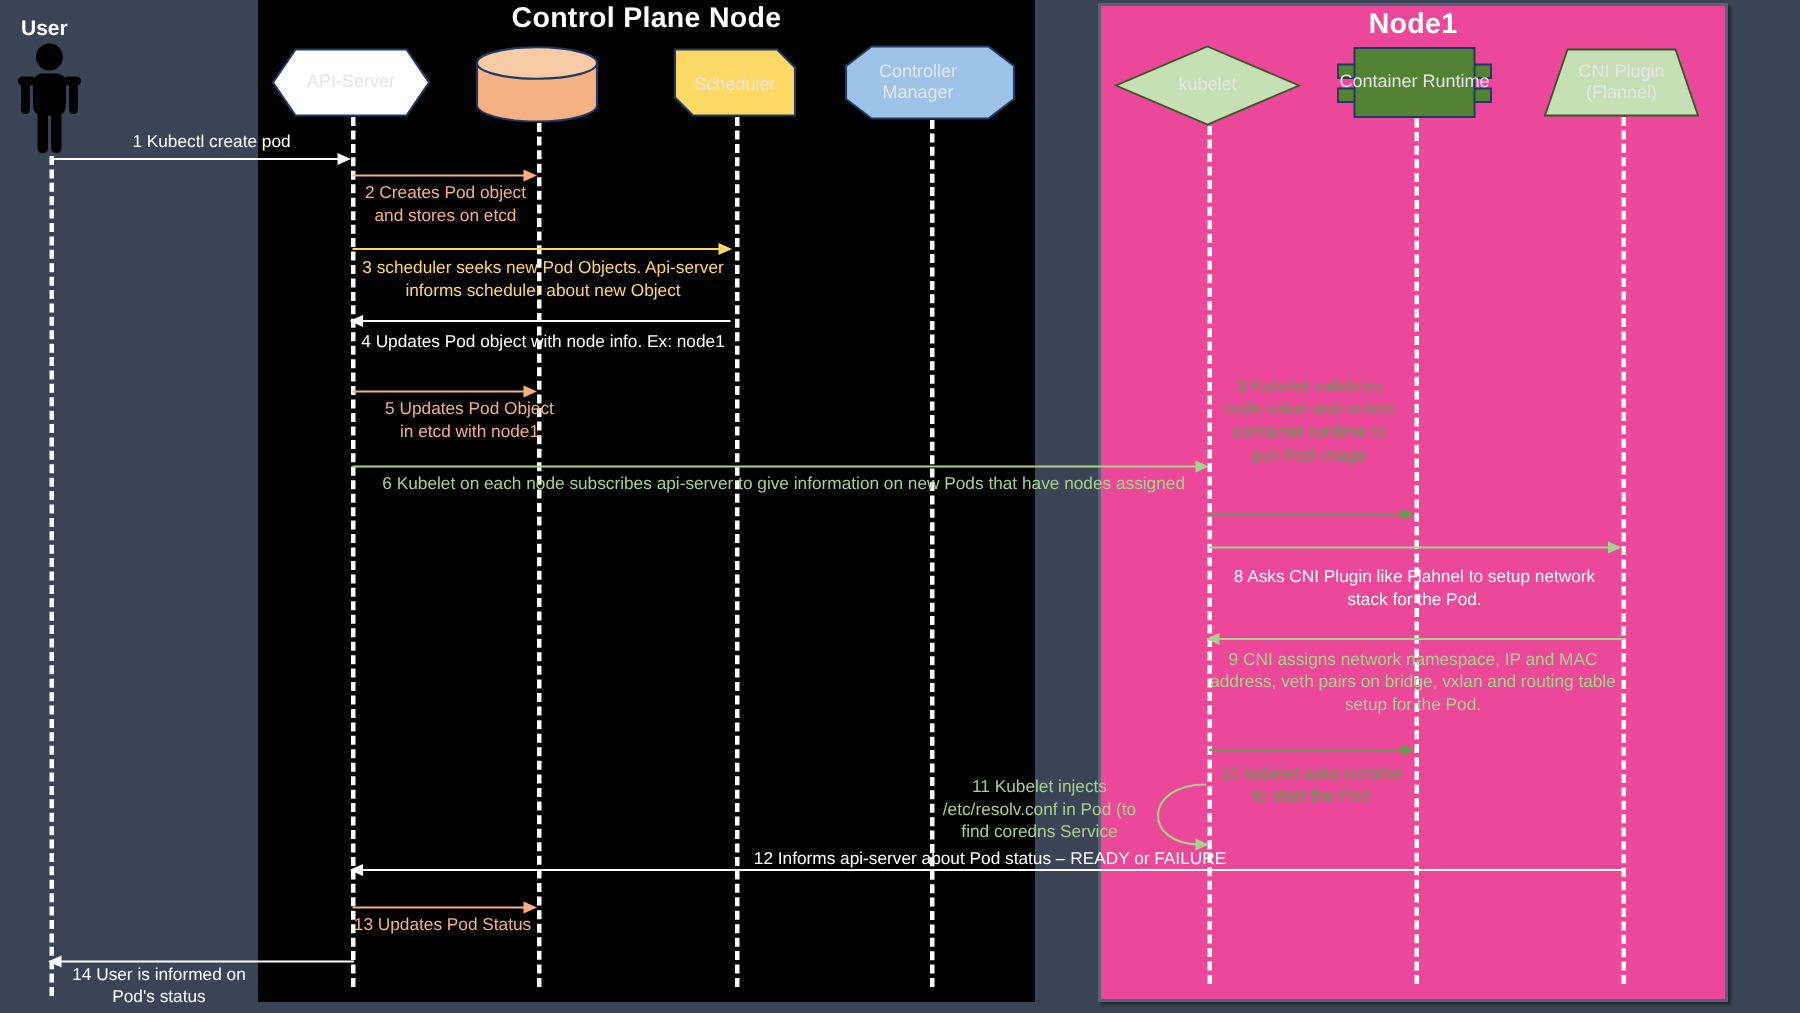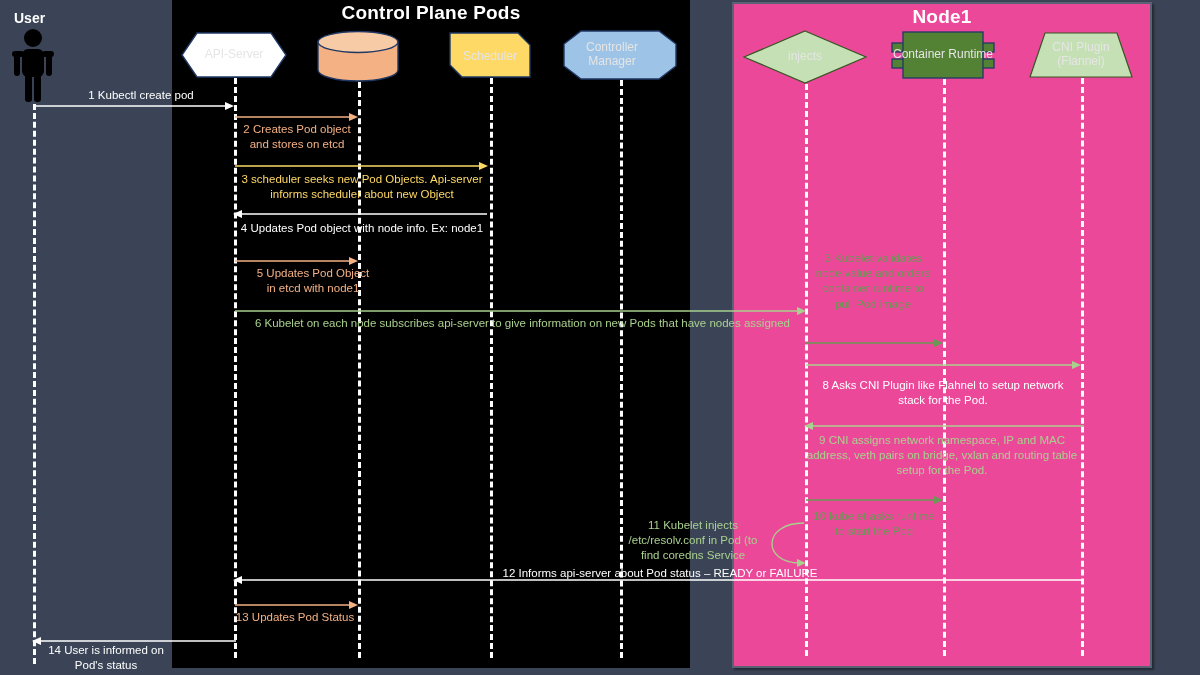--- a/index.html
+++ b/index.html
@@ -33,21 +33,21 @@
   .msg{position:absolute;}
   .msg .txt{position:absolute;text-align:center;font-size:11.5px;line-height:1.32;}
   svg{position:absolute;left:0;top:0;overflow:visible;}
 </style>
 </head>
 <body>
 
 <div id="stage">
 
   <div class="panel" id="cp-panel">
-    <div class="panel-title">Control Plane Pods</div>
+    <div class="panel-title">Control Plane Node</div>
   </div>
   <div class="panel" id="node-panel">
     <div class="panel-title">Node1</div>
   </div>
 
   <div class="actor-label">User</div>
   <svg width="70" height="90" style="left:0px;top:26px;">
     <circle cx="33" cy="12" r="9" fill="#000000"></circle>
     <rect x="22" y="23" width="22" height="28" rx="6" fill="#000000"></rect>
     <rect x="12" y="25" width="12" height="6" rx="3" fill="#000000"></rect>
@@ -76,21 +76,21 @@
   <svg width="114" height="50" style="left:563px;top:30px;">
     <polygon points="18,1 96,1 113,14 113,36 96,49 18,49 1,36 1,14" fill="#9DC3E6" stroke="#1F3864" stroke-width="1.4"></polygon>
   </svg>
   <div class="shape" style="left:563px;top:30px;width:98px;height:50px;">
     <span>Controller Manager</span>
   </div>
 
   <svg width="124" height="54" style="left:743px;top:30px;">
     <polygon points="62,1 123,27 62,53 1,27" fill="#C5E0B4" stroke="#375623" stroke-width="1.2"></polygon>
   </svg>
-  <div class="shape" style="left:743px;top:30px;width:124px;height:54px;">injects</div>
+  <div class="shape" style="left:743px;top:30px;width:124px;height:54px;">kubelet</div>
 
   <svg width="104" height="48" style="left:891px;top:31px;">
     <rect x="1" y="12" width="13" height="9" fill="#548235" stroke="#1F3864" stroke-width="1.3"></rect>
     <rect x="1" y="28" width="13" height="9" fill="#548235" stroke="#1F3864" stroke-width="1.3"></rect>
     <rect x="90" y="12" width="13" height="9" fill="#548235" stroke="#1F3864" stroke-width="1.3"></rect>
     <rect x="90" y="28" width="13" height="9" fill="#548235" stroke="#1F3864" stroke-width="1.3"></rect>
     <rect x="12" y="1" width="80" height="46" fill="#548235" stroke="#1F3864" stroke-width="1.3"></rect>
   </svg>
   <div class="shape" style="left:891px;top:31px;width:104px;height:48px;">
     <span>Container Runtime</span>

